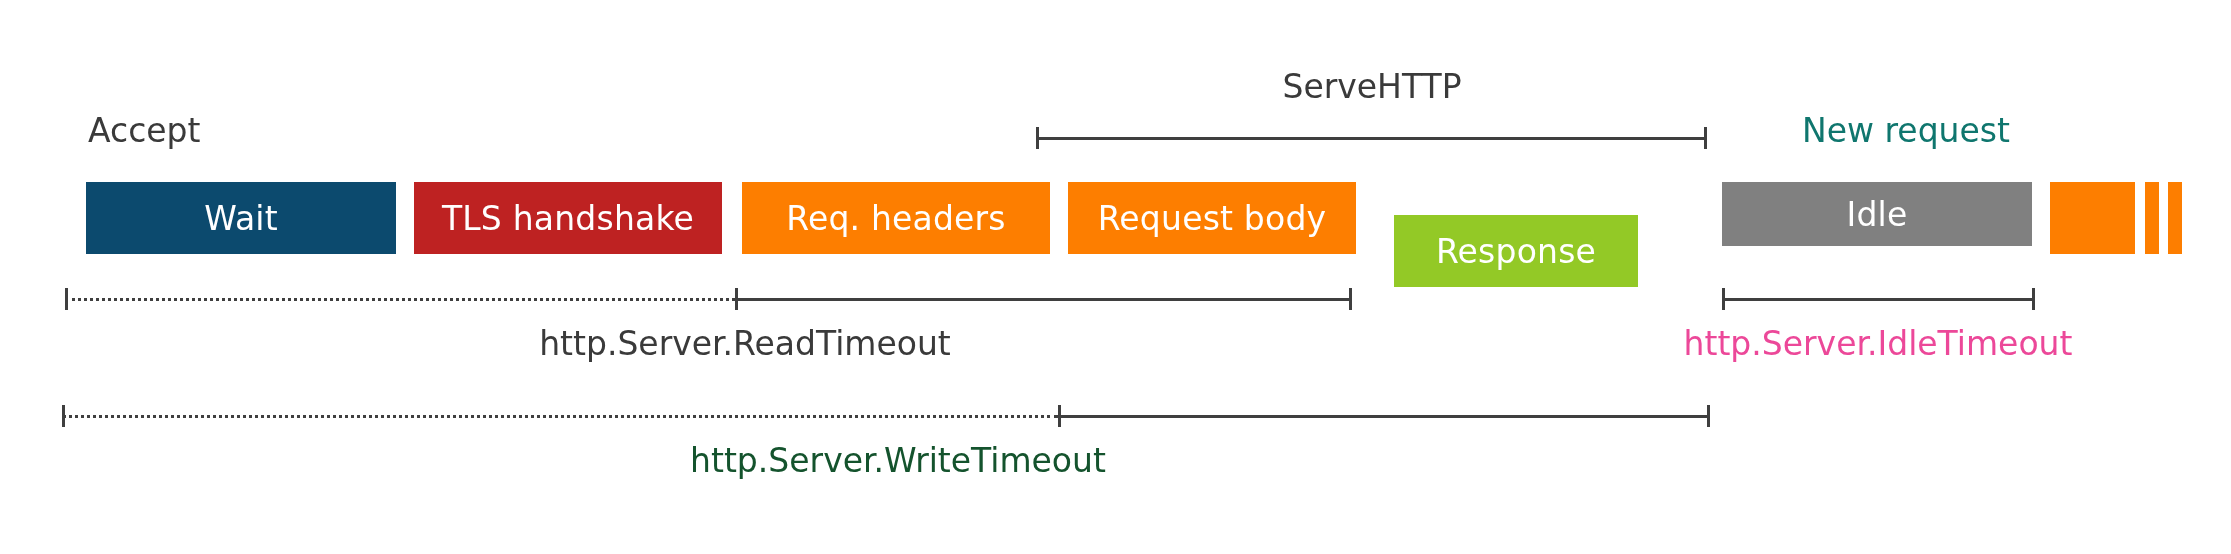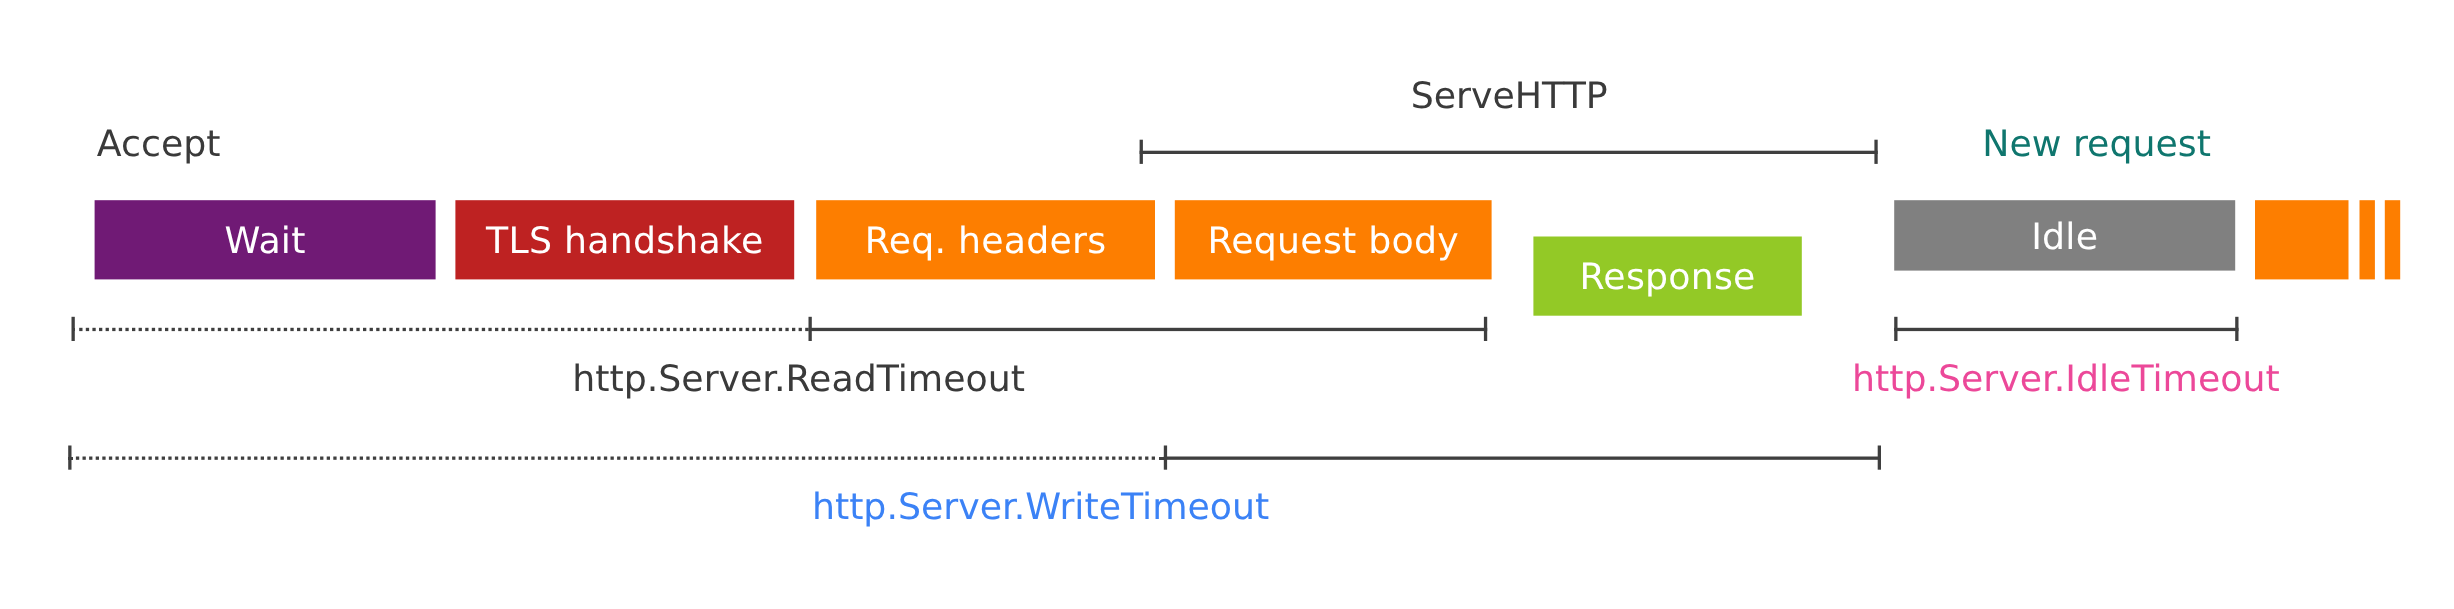--- a/index.html
+++ b/index.html
@@ -83,21 +83,21 @@
 
 <div id="diagram">
 
   <div id="top-labels">
       <div class="caption" style="left: 88px; top: 114px; color: rgb(58, 58, 58); text-align: right;">Accept</div>
       <div class="caption center" style="left: 1372px; top: 70px; color: rgb(58, 58, 58);">ServeHTTP</div>
       <div class="caption center" style="left: 1906px; top: 114px; color: #0f766e;">New request</div>
     </div>
 
   <div id="timeline">
-      <div class="seg" style="left: 86px; width: 310px; top: 182px; height: 72px; background: #701a75;">
+      <div class="seg" style="left: 86px; width: 310px; top: 182px; height: 72px; background: #0c4a6e;">
         <span class="seg-label">Wait</span>
       </div>
       <div class="seg" style="left: 414px; width: 308px; top: 182px; height: 72px; background: rgb(190, 34, 34);">
         <span class="seg-label">TLS handshake</span>
       </div>
       <div class="seg" style="left: 742px; width: 308px; top: 182px; height: 72px; background: rgb(253, 126, 0);">
         <span class="seg-label">Req. headers</span>
       </div>
       <div class="seg" style="left: 1068px; width: 288px; top: 182px; height: 72px; background: rgb(253, 126, 0);">
         <span class="seg-label">Request body</span>
@@ -119,29 +119,29 @@
         <div class="cap left" style="background: rgb(63, 63, 63);"></div>
         <div class="cap right" style="background: rgb(63, 63, 63);"></div>
       </div>
       <div class="measure" style="left: 65px; top: 287px; width: 1287px;">
         <div class="rule dotted-part" style="right: 617px; border-top-color: rgb(63, 63, 63);"></div>
         <div class="rule" style="left: 670px; border-top-color: rgb(63, 63, 63);"></div>
         <div class="cap left" style="background: rgb(63, 63, 63);"></div>
         <div class="cap mid" style="background: rgb(63, 63, 63); left: 670px;"></div>
         <div class="cap right" style="background: rgb(63, 63, 63);"></div>
       </div>
-      <div class="caption center" style="left: 726px; top: 327px; color: rgb(58, 58, 58);">http.Server.ReadTimeout</div>
+      <div class="caption center" style="left: 745px; top: 327px; color: rgb(58, 58, 58);">http.Server.ReadTimeout</div>
       <div class="measure" style="left: 1722px; top: 287px; width: 313px;">
         <div class="rule" style="border-top-color: rgb(63, 63, 63);"></div>
         <div class="cap left" style="background: rgb(63, 63, 63);"></div>
         <div class="cap right" style="background: rgb(63, 63, 63);"></div>
       </div>
       <div class="caption center" style="left: 1878px; top: 327px; color: #ec4899;">http.Server.IdleTimeout</div>
       <div class="measure" style="left: 62px; top: 404px; width: 1648px;">
         <div class="rule dotted-part" style="right: 652px; border-top-color: rgb(63, 63, 63);"></div>
         <div class="rule" style="left: 996px; border-top-color: rgb(63, 63, 63);"></div>
         <div class="cap left" style="background: rgb(63, 63, 63);"></div>
         <div class="cap mid" style="background: rgb(63, 63, 63); left: 996px;"></div>
         <div class="cap right" style="background: rgb(63, 63, 63);"></div>
       </div>
-      <div class="caption center" style="left: 898px; top: 444px; color: #3b82f6; margin-left: 48px;">http.Server.WriteTimeout</div>
+      <div class="caption center" style="left: 898px; top: 444px; color: #14532d;">http.Server.WriteTimeout</div>
     </div>
 </div>
 
 </body></html>

